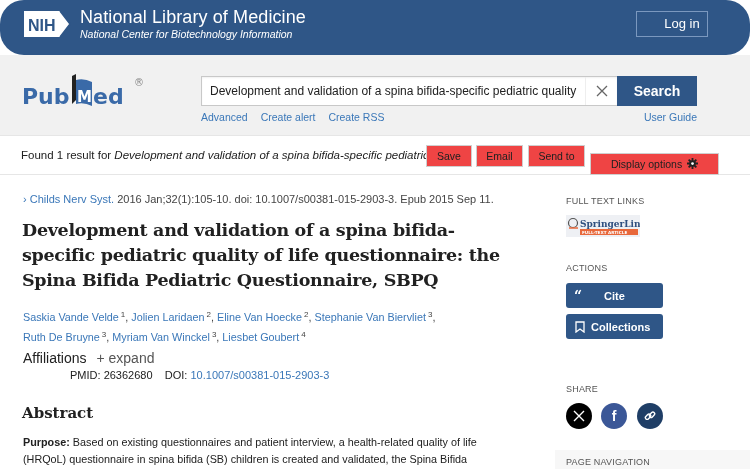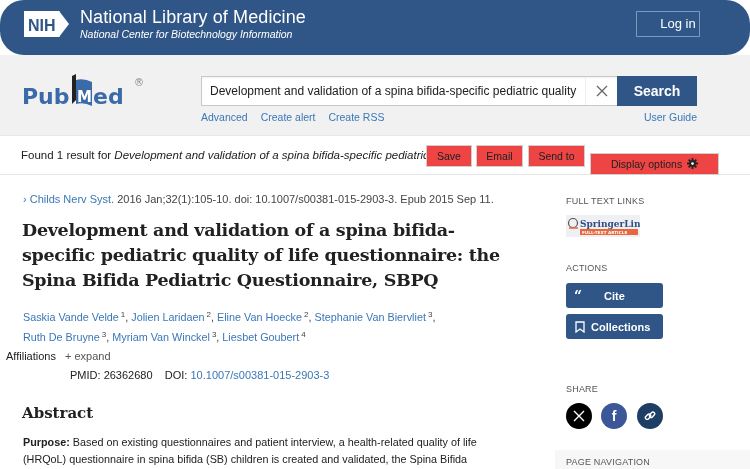--- a/index.html
+++ b/index.html
@@ -4,21 +4,21 @@
   <style>
     * { box-sizing: border-box; margin: 0; padding: 0; }
     html, body { width: 750px; height: 469px; overflow: hidden; background: #ffffff; }
     body { font-family: "Liberation Sans", sans-serif; color: #212121; position: relative; }
 
     
     .nih-bar { position: absolute; left: 0; top: 0; width: 750px; height: 55px; background: #2f5687; border-radius: 24px; }
     .nih-logo { position: absolute; left: 22px; top: 9px; width: 50px; height: 30px; }
     .nih-title { position: absolute; left: 80px; top: 7px; color: #ffffff; font-size: 18px; letter-spacing: 0.1px; }
     .nih-sub { position: absolute; left: 80px; top: 28px; color: #ffffff; font-size: 10.5px; font-style: italic; }
-    .login-btn { position: absolute; left: 636px; top: 11px; width: 64px; height: 26px; border: 1px solid #7b98bf; color: #ffffff; font-size: 13px; text-align: center; line-height: 24px; background: transparent; padding-left: 20px; }
+    .login-btn { position: absolute; left: 636px; top: 11px; width: 72px; height: 26px; border: 1px solid #7b98bf; color: #ffffff; font-size: 13px; text-align: center; line-height: 24px; background: transparent; padding-left: 20px; }
 
     
     .search-band { position: absolute; left: 0; top: 55px; width: 750px; height: 80px; background: #f1f1f1; }
     .pubmed-logo { position: absolute; left: 22px; top: 15px; width: 125px; height: 45px; }
     .search-box { position: absolute; left: 201px; top: 21px; width: 416px; height: 30px; background: #fff; border: 1px solid #c8c8c8; border-right: none; box-shadow: inset 0 1px 2px rgba(0,0,0,0.06); }
     .search-input { position: absolute; left: 0; top: 0; width: 384px; height: 28px; border: none; outline: none; padding: 0 8px; font-family: "Liberation Sans", sans-serif; font-size: 12px; color: #212121; background: transparent; }
     .clear-btn { position: absolute; right: 0; top: 0; width: 32px; height: 28px; border-left: 1px solid #eeeeee; display: flex; align-items: center; justify-content: center; }
     .search-btn { position: absolute; left: 617px; top: 21px; width: 80px; height: 30px; background: #2f5687; color: #fff; font-weight: bold; font-size: 14px; border: none; text-align: center; line-height: 30px; }
     .search-links { position: absolute; left: 201px; top: 56px; font-size: 10.5px; color: #3a77b8; }
     .search-links span { margin-right: 10px; }
@@ -30,21 +30,21 @@
     .found-text em { font-style: italic; }
     .act-btn { position: absolute; top: 9px; height: 22px; border: 1px solid #cfcfcf; background: #ef4444; font-size: 10.5px; color: #212121; text-align: center; line-height: 20px; }
 
     
     .journal-line { position: absolute; left: 23px; top: 193px; font-size: 11px; color: #444; white-space: nowrap; }
     .journal-line .jlink { color: #3a77b8; }
     .article-title { position: absolute; left: 22px; top: 218px; width: 480px; font-family: "DejaVu Serif", serif; font-weight: bold; font-size: 17.5px; line-height: 25px; color: #212121; letter-spacing: -0.3px; }
     .authors { position: absolute; left: 23px; top: 306px; width: 480px; font-size: 10.8px; line-height: 18px; color: #3a77b8; }
     .authors sup { font-size: 8px; color: #444; vertical-align: 4px; margin-left: 2px; }
     .authors .sep { color: #444; }
-    .affil { position: absolute; left: 6px; top: 350px; font-size: 11px; color: #212121; }
+    .affil { position: absolute; left: 23px; top: 350px; font-size: 14px; color: #212121; }
     .affil .plus { color: #555; margin-left: 6px; }
     .affil .expand { color: #555; }
     .ids { position: absolute; left: 38px; top: 369px; font-size: 11px; color: #212121; white-space: nowrap; padding-left: 32px; }
     .ids .doi-link { color: #3a77b8; }
     .abstract-h { position: absolute; left: 22px; top: 404px; font-family: "DejaVu Serif", serif; font-weight: bold; font-size: 15px; color: #212121; }
     .abstract-p { position: absolute; left: 23px; top: 434px; width: 490px; font-size: 10.8px; line-height: 17px; color: #212121; }
     .abstract-p b { font-weight: bold; }
 
     
     .side-label { position: absolute; left: 566px; font-size: 9px; color: #555; letter-spacing: 0.2px; }

